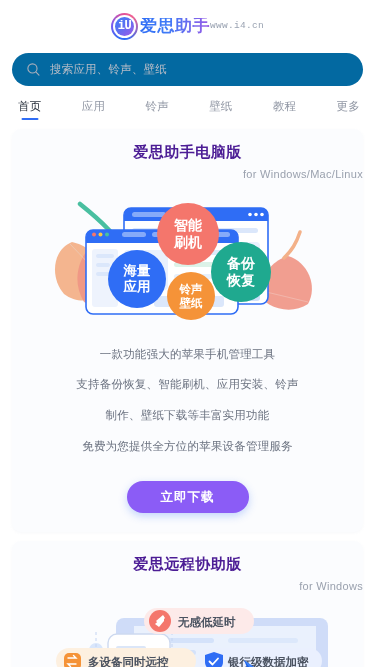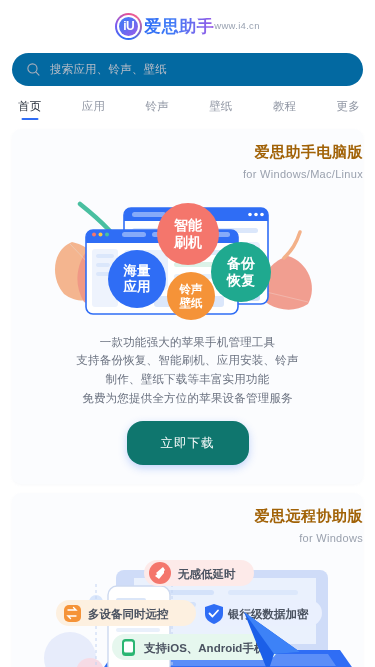--- a/index.html
+++ b/index.html
@@ -11,21 +11,21 @@
     overflow: hidden;
     background: #ffffff;
     font-family: "Liberation Sans", sans-serif;
     color: #333;
   }
   .page { width: 375px; height: 667px; position: relative; background: #fff; overflow: hidden; }
 
   
   .logo-wrap {
     display: flex; align-items: center; justify-content: center;
-    gap: 2px; padding-top: 8px; height: 44px;
+    gap: 2px; padding-top: 8px; height: 44px; font-family: Liberation Mono, monospace;
   }
   .logo-mark {
     width: 27px; height: 27px; border-radius: 50%;
     background: #ffffff;
     position: relative; flex: 0 0 auto;
   }
   .logo-mark .ring {
     position: absolute; inset: 0; border-radius: 50%;
     background: conic-gradient(from 200deg, #2f6df5 0deg, #7b5bf0 80deg, #e0519a 150deg, #f06292 200deg, #2f6df5 330deg);
     padding: 2px;
@@ -79,42 +79,42 @@
   
   .card {
     margin: 9px 12px 0 12px;
     background: #fbfcfe;
     border-radius: 9px;
     box-shadow: 0 1px 3px rgba(140,155,190,0.07);
     padding: 14px 0 0 0;
     overflow: hidden;
   }
   .card-title {
-    text-align: right; font-size: 15px; font-weight: bold;
-    color: #a16207; letter-spacing: 0.5px; line-height: 1.25;
+    text-align: center; font-size: 15px; font-weight: bold;
+    color: #4c1d95; letter-spacing: 0.5px; line-height: 1.25;
   }
   .card-sub {
     text-align: right; font-size: 11px; color: #9aa1ae;
     margin-top: 6px; letter-spacing: 0.3px;
   }
 
   
   .illus1 { width: 100%; height: 135px; display: block; margin-top: 6px; }
 
   
   .desc { padding: 12px 18px 0 18px; }
   .desc p {
-    margin: 0; text-align: center; font-size: 11.5px;
+    margin: 12px; text-align: center; font-size: 11.5px;
     line-height: 1.62; color: #6b7280; letter-spacing: 0.2px;
   }
   .cta-wrap { display: flex; justify-content: center; padding: 14px 0 19px 0; }
   .cta {
-    background: #0f766e; color: #fff; border: none;
-    font-size: 12.5px; font-weight: normal; letter-spacing: 1px;
-    padding: 0 34px; height: 44px; line-height: 32px;
+    background: #8b5cf6; color: #fff; border: none;
+    font-size: 12.5px; font-weight: bold; letter-spacing: 1px;
+    padding: 0 34px; height: 32px; line-height: 32px;
     border-radius: 16px; cursor: pointer;
     box-shadow: 0 3px 8px rgba(47,109,245,0.28);
     font-family: "Liberation Sans", sans-serif;
   }
 
   
   .illus2 { width: 100%; height: 130px; display: block; margin-top: 4px; }
   .card2 { padding-bottom: 8px; }
 </style>
 </head>

